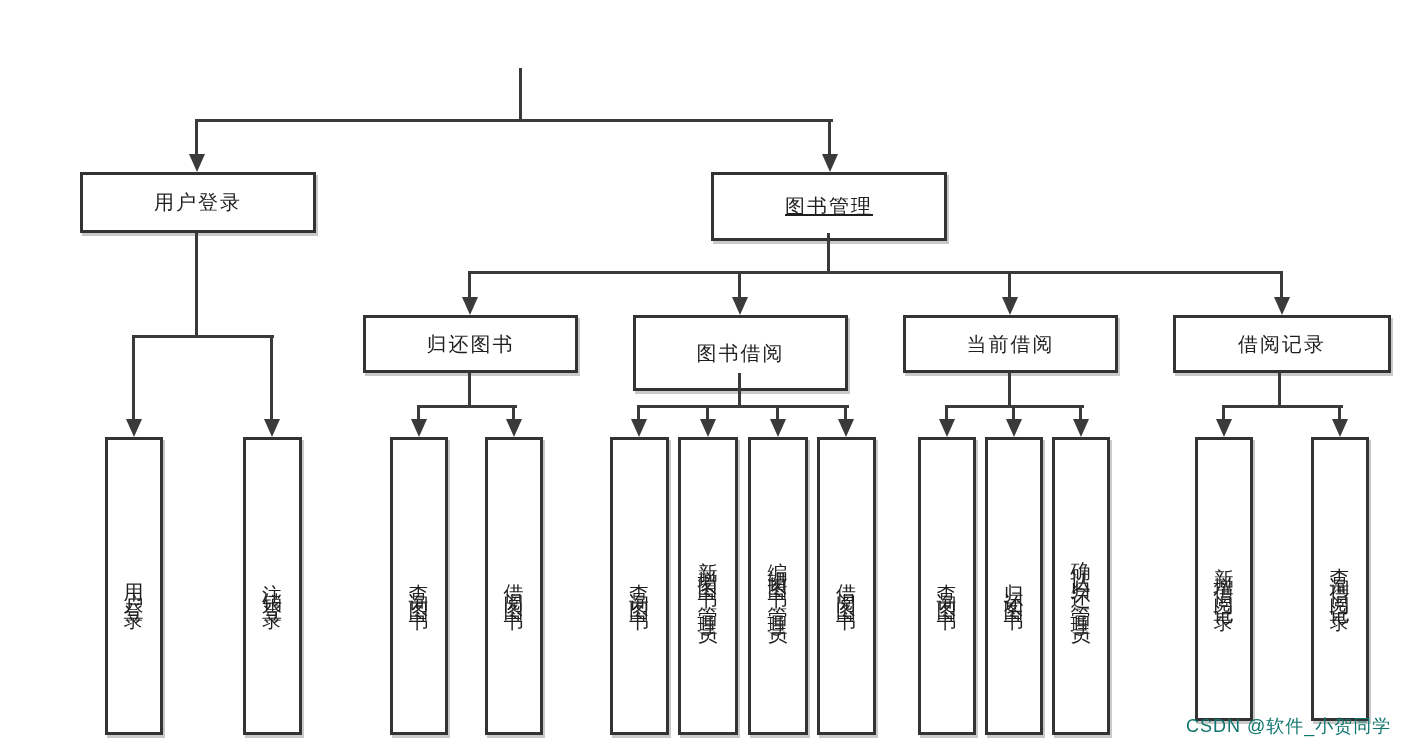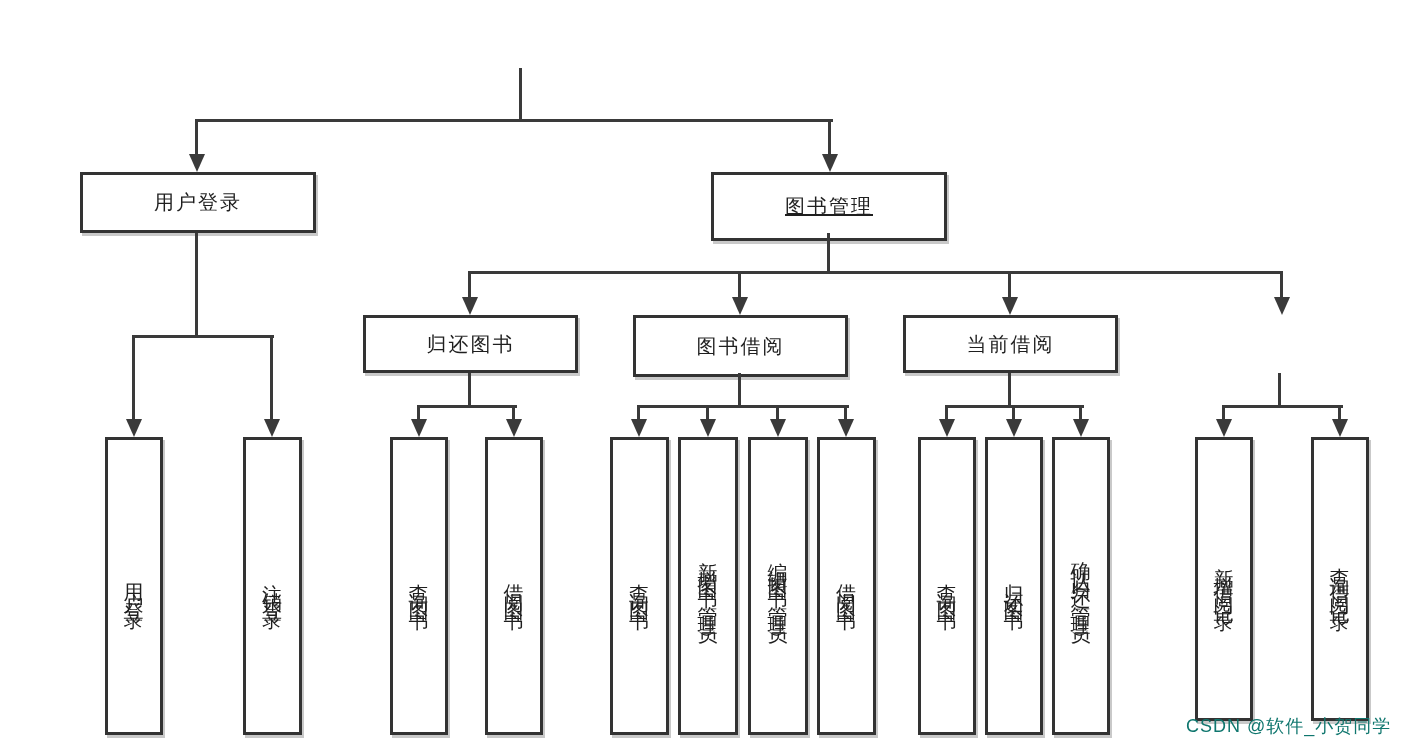--- a/index.html
+++ b/index.html
@@ -44,28 +44,31 @@
   </div>
 
   <div class="box" style="left:711px;top:172px;width:236px;height:69px;text-decoration:underline;">
     <span>图书管理</span>
   </div>
 
   <div class="box" style="left:363px;top:315px;width:215px;height:58px;">
     <span>归还图书</span>
   </div>
 
-  <div class="box" style="left:633px;top:315px;width:215px;height:62px;">
+  <div class="box" style="left:633px;top:315px;width:215px;height:76px;">
     <span>图书借阅</span>
   </div>
 
   <div class="box" style="left:903px;top:315px;width:215px;height:58px;">
     <span>当前借阅</span>
   </div>
 
+  <div class="box" style="left:1173px;top:315px;width:218px;height:58px;">
+    <span>借阅记录</span>
+  </div>
 
   <div class="box vbox" style="left:105px;top:437px;width:58px;height:298px;">
     <span>用户登录</span>
   </div>
 
   <div class="box vbox" style="left:243px;top:437px;width:59px;height:298px;">
     <span>注销登录</span>
   </div>
 
   <div class="box vbox" style="left:390px;top:437px;width:58px;height:298px;">

